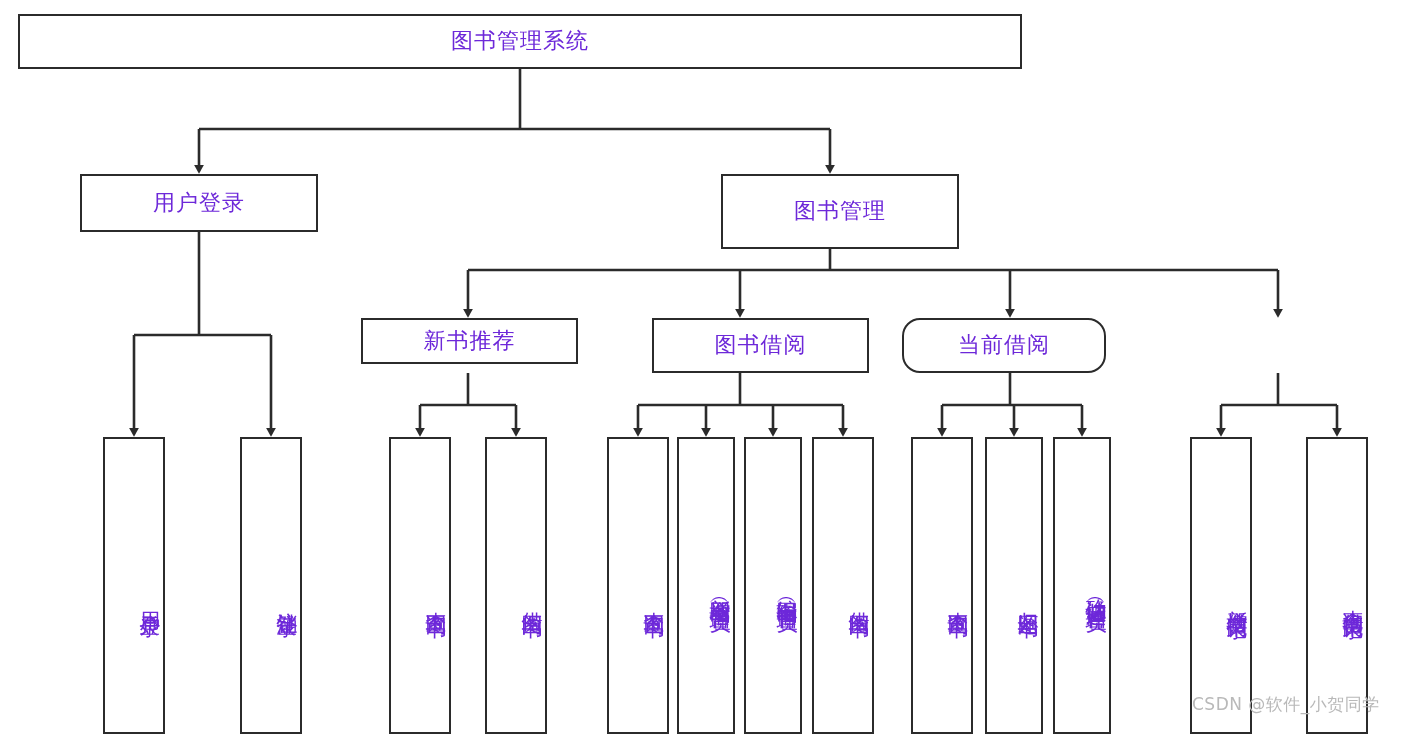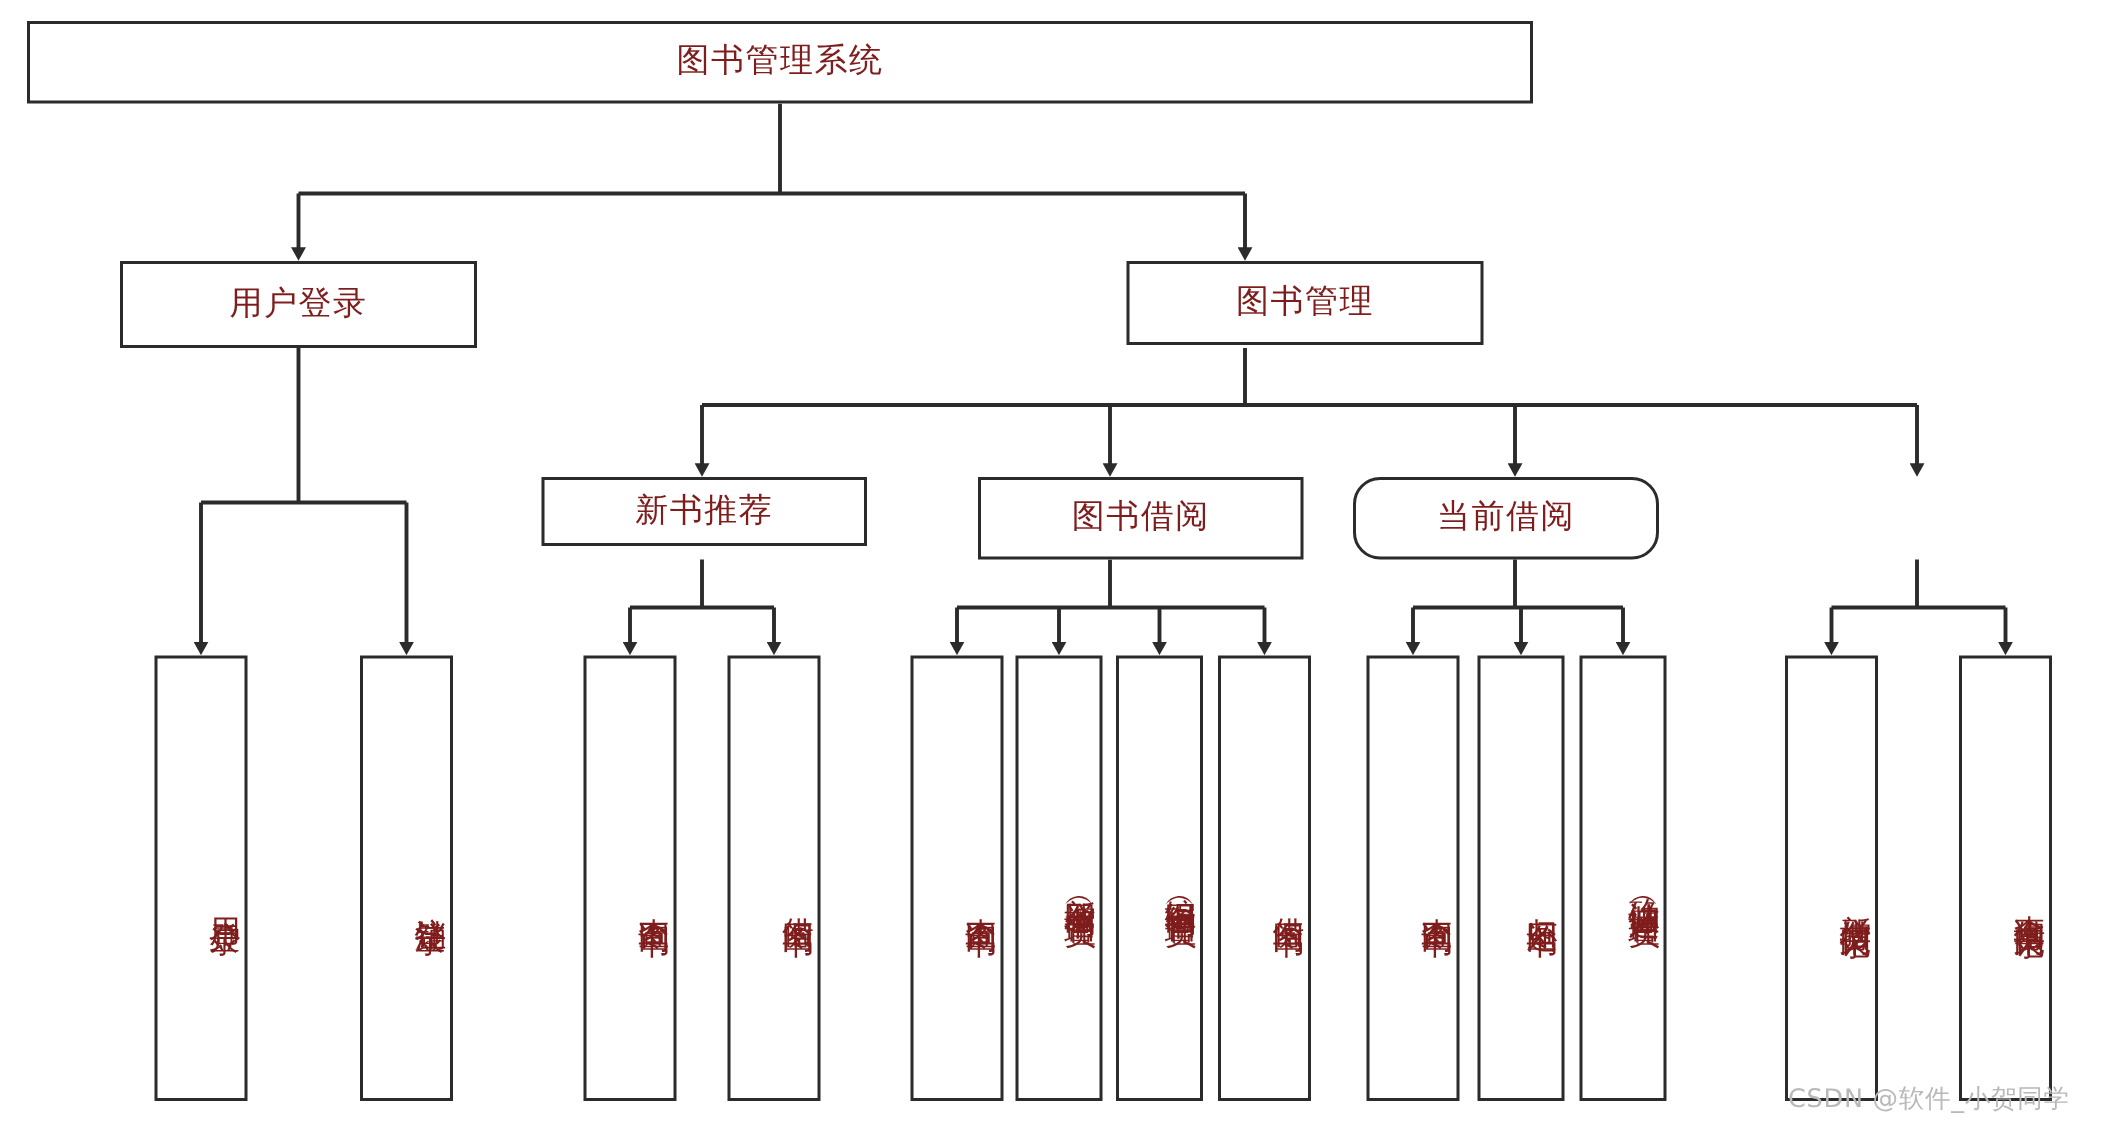--- a/index.html
+++ b/index.html
@@ -26,21 +26,21 @@
     height: 747px;
   }
   .node {
     position: absolute;
     box-sizing: border-box;
     background: #ffffff;
     border: 2.4px solid #2b2b2b;
     display: flex;
     align-items: center;
     justify-content: center;
-    color: #7f1d1d;
+    color: #6d28d9;
   }
   .node-h {
     font-size: 22px;
     letter-spacing: 1px;
     line-height: 1.2;
     white-space: nowrap;
   }
   .node-root {
     font-size: 22px;
   }
@@ -116,21 +116,21 @@
       <path d="M1278,373 L1278,405"></path>
       <path d="M1221,405 L1337,405"></path>
       <path d="M1221,405 L1221,429" marker-end="url(#arrow)"></path>
       <path d="M1337,405 L1337,429" marker-end="url(#arrow)"></path>
     </g>
   </svg>
 
   <div class="node node-h node-root" style="left:18px; top:14px; width:1004px; height:55px;">图书管理系统</div>
 
   <div class="node node-h" style="left:80px; top:174px; width:238px; height:58px;">用户登录</div>
-  <div class="node node-h" style="left:751px; top:174px; width:238px; height:56px;">图书管理</div>
+  <div class="node node-h" style="left:721px; top:174px; width:238px; height:75px;font-family:Liberation Serif, serif;">图书管理</div>
 
   <div class="node node-h" style="left:361px; top:318px; width:217px; height:46px;">新书推荐</div>
   <div class="node node-h" style="left:632px; top:318px; width:217px; height:55px;margin-left:20px;">图书借阅</div>
   <div class="node node-h" style="left:902px; top:318px; width:204px; height:55px;border-radius:18px;">当前借阅</div>
 
   <div class="node node-v" style="left:103px; top:437px; width:62px; height:297px;">用户登录</div>
   <div class="node node-v" style="left:240px; top:437px; width:62px; height:297px;">注销登录</div>
 
   <div class="node node-v" style="left:389px; top:437px; width:62px; height:297px;">查询图书</div>
   <div class="node node-v" style="left:485px; top:437px; width:62px; height:297px;">借阅图书</div>
@@ -140,15 +140,15 @@
   <div class="node node-v tight" style="left:744px; top:437px; width:58px; height:297px;">编辑图书（管理员）</div>
   <div class="node node-v" style="left:812px; top:437px; width:62px; height:297px;">借阅图书</div>
 
   <div class="node node-v" style="left:911px; top:437px; width:62px; height:297px;">查询图书</div>
   <div class="node node-v" style="left:985px; top:437px; width:58px; height:297px;">归还图书</div>
   <div class="node node-v tight" style="left:1053px; top:437px; width:58px; height:297px;">确认归还（管理员）</div>
 
   <div class="node node-v" style="left:1190px; top:437px; width:62px; height:297px;">新增借阅记录</div>
   <div class="node node-v" style="left:1306px; top:437px; width:62px; height:297px;">查询借阅记录</div>
 
-  <div class="watermark" style="left:1192px; top:721px;">CSDN @软件_小贺同学</div>
+  <div class="watermark" style="left:1192px; top:693px;">CSDN @软件_小贺同学</div>
 
 </div>
 
 </body></html>

